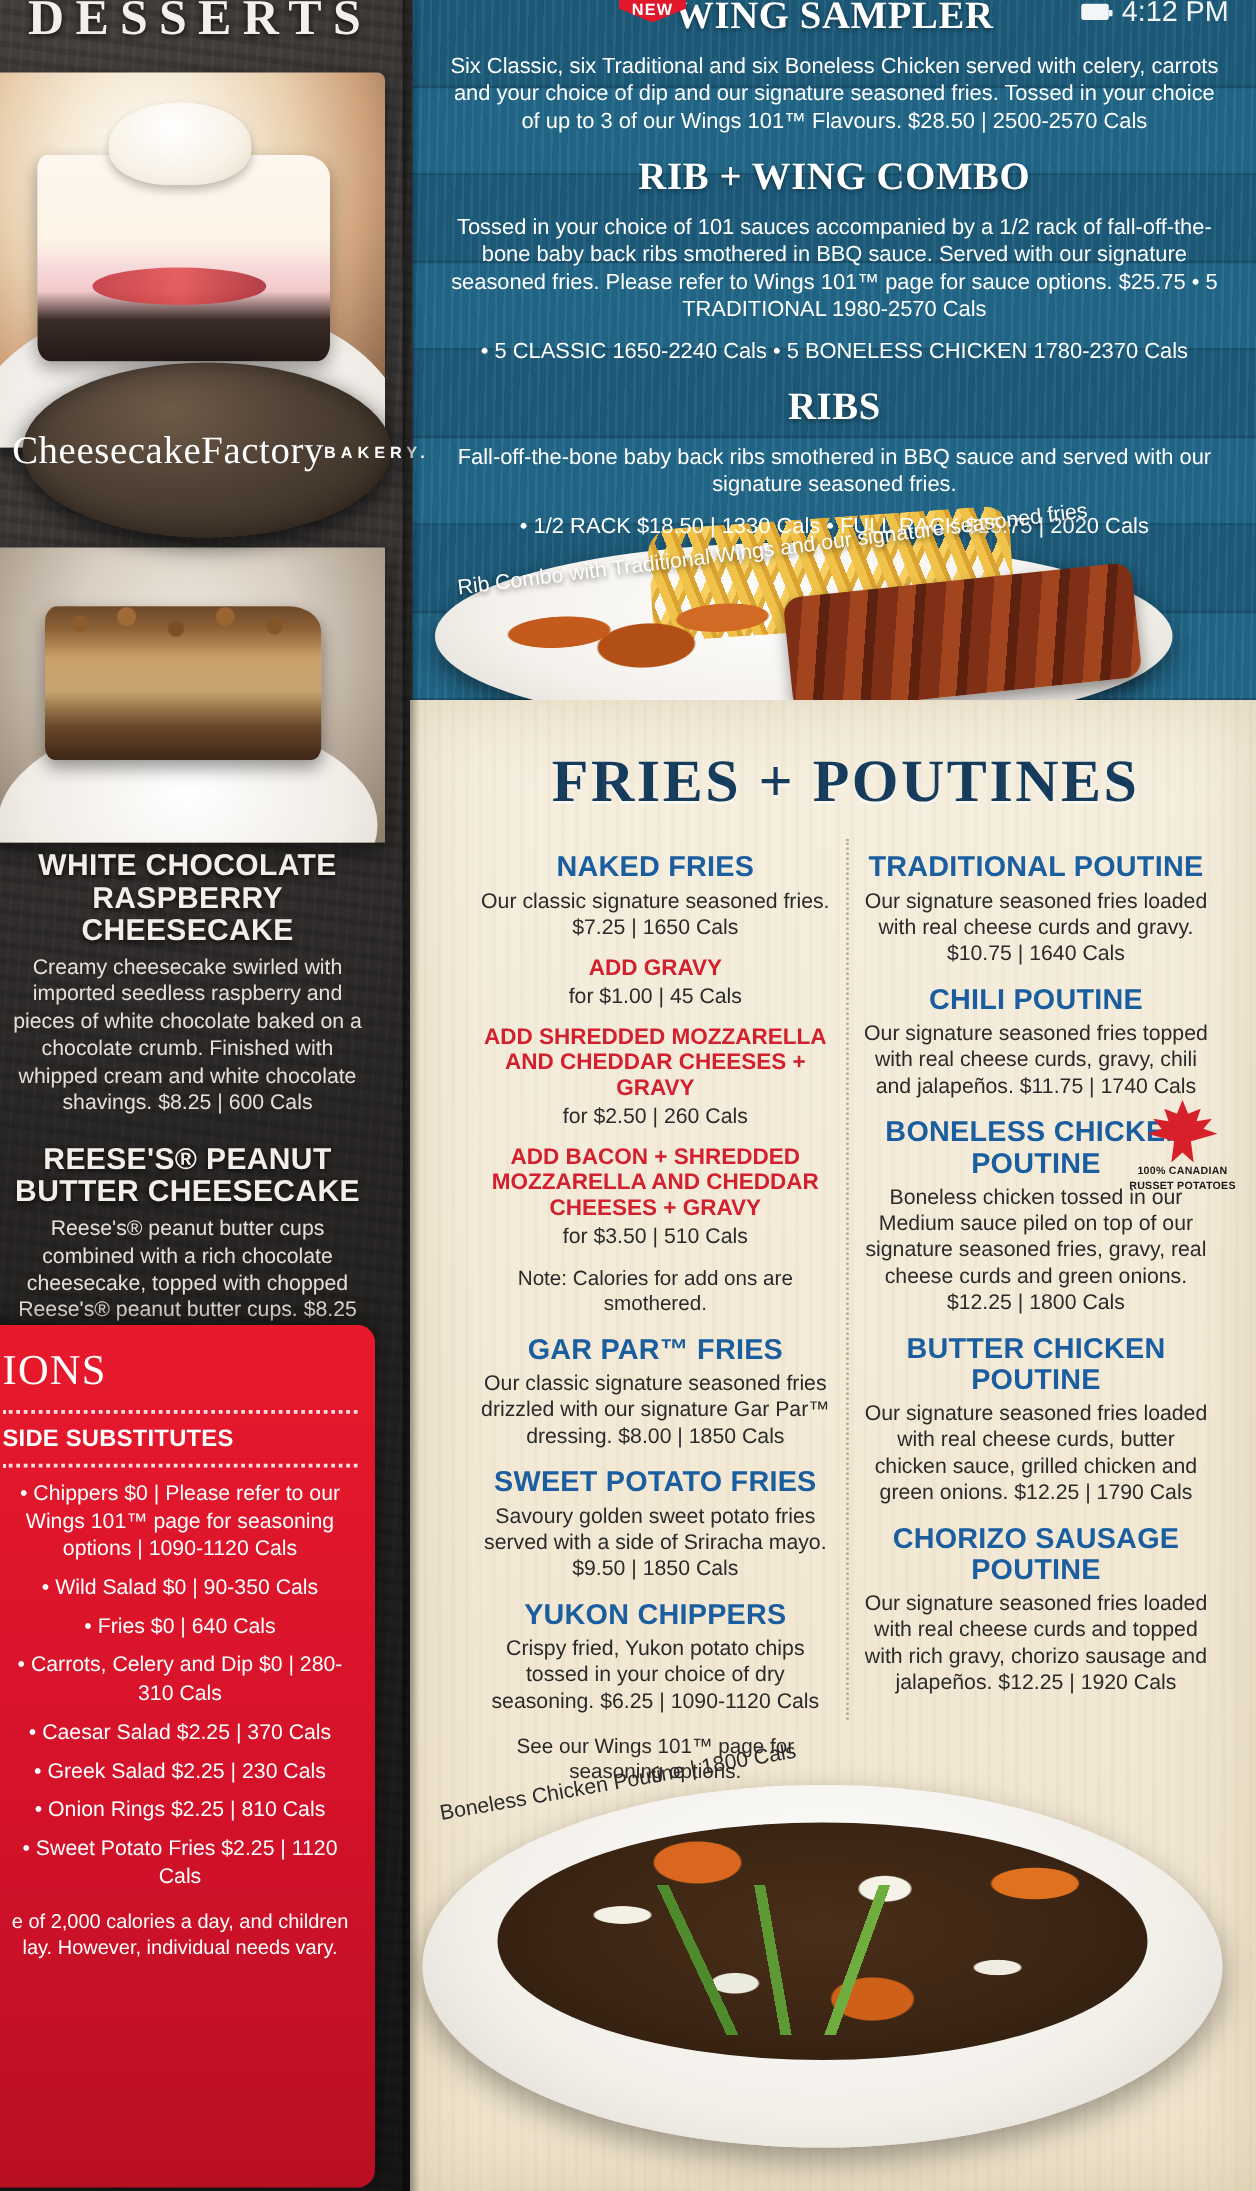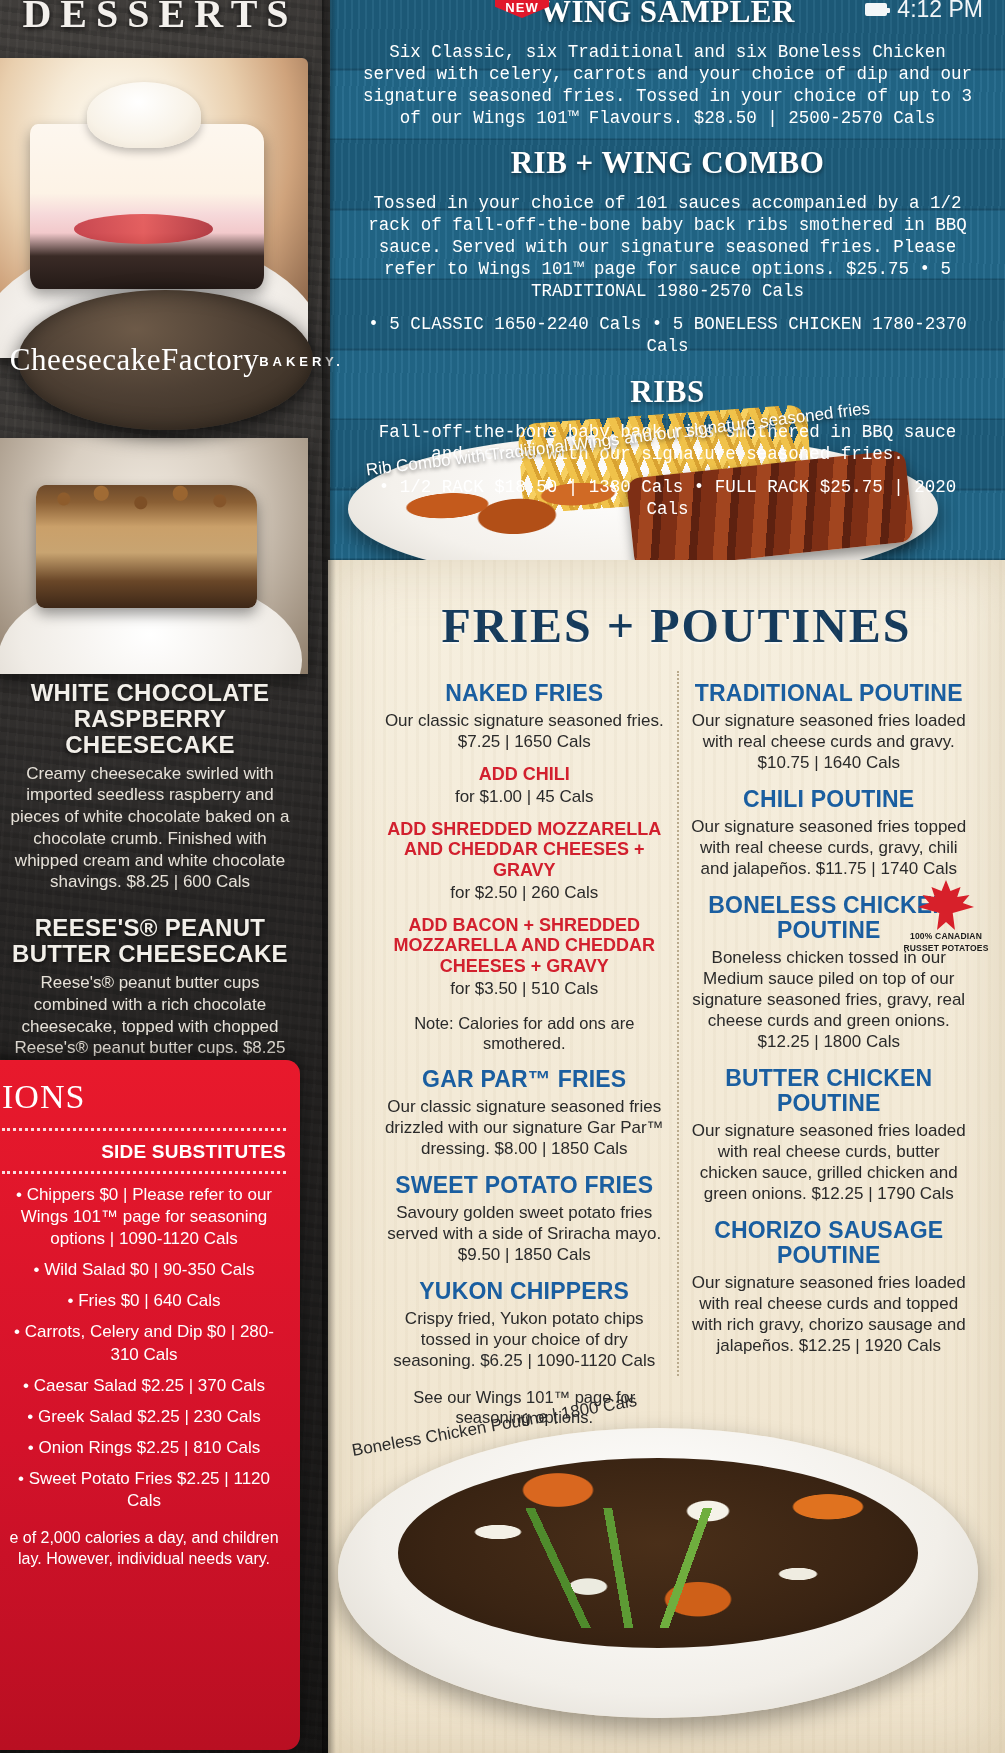--- a/index.html
+++ b/index.html
@@ -196,21 +196,21 @@
     font-weight: normal;
     font-size: 34px;
     letter-spacing: 1px;
     margin: 2px 0 12px 0;
   }
   .promo-dots {
     border-top: 3px dotted rgba(255,255,255,.85);
     margin: 6px 0 10px 0;
   }
   .promo-sub {
-    text-align: right;
+    text-align: left;
     font-weight: bold;
     font-size: 19px;
     letter-spacing: .2px;
     margin-bottom: 8px;
   }
   .promo-list {
     list-style: none;
     margin: 0; padding: 0;
     text-align: center;
     font-size: 17px;
@@ -293,21 +293,20 @@
     letter-spacing: .5px;
     text-shadow: 0 2px 4px rgba(0,0,0,.45);
     margin: 0 0 4px 0;
   }
   .dish-head.sampler { padding-top: 0; margin-top: -6px; }
   .dish-desc {
     font-size: 17.5px;
     line-height: 1.26;
     margin: 11px 0 16px 0;
     padding: 0 6px;
-    font-family: Liberation Mono, monospace;
   }
   .dish-desc.cals-line { margin-bottom: 10px; }
 
   
   .rib-photo {
     position: absolute;
     left: 330px; top: 398px;
     width: 675px; height: 175px;
     overflow: hidden;
   }
@@ -609,21 +608,21 @@
   <div class="cream-panel">
     <div class="fp-title">FRIES + POUTINES</div>
 
     <div class="fp-cols">
       <div class="fp-divider"></div>
 
       <div class="fp-col">
         <div class="item-name">NAKED FRIES</div>
         <div class="item-desc">Our classic signature seasoned fries. $7.25 | 1650 Cals</div>
 
-        <div class="addon-name">ADD CHILI</div>
+        <div class="addon-name">ADD GRAVY</div>
         <div class="addon-price">for $1.00 | 45 Cals</div>
 
         <div class="addon-name">ADD SHREDDED MOZZARELLA AND CHEDDAR CHEESES + GRAVY</div>
         <div class="addon-price">for $2.50 | 260 Cals</div>
 
         <div class="addon-name">ADD BACON + SHREDDED MOZZARELLA AND CHEDDAR CHEESES + GRAVY</div>
         <div class="addon-price">for $3.50 | 510 Cals</div>
 
         <div class="addon-note">Note: Calories for add ons are smothered.</div>
 

